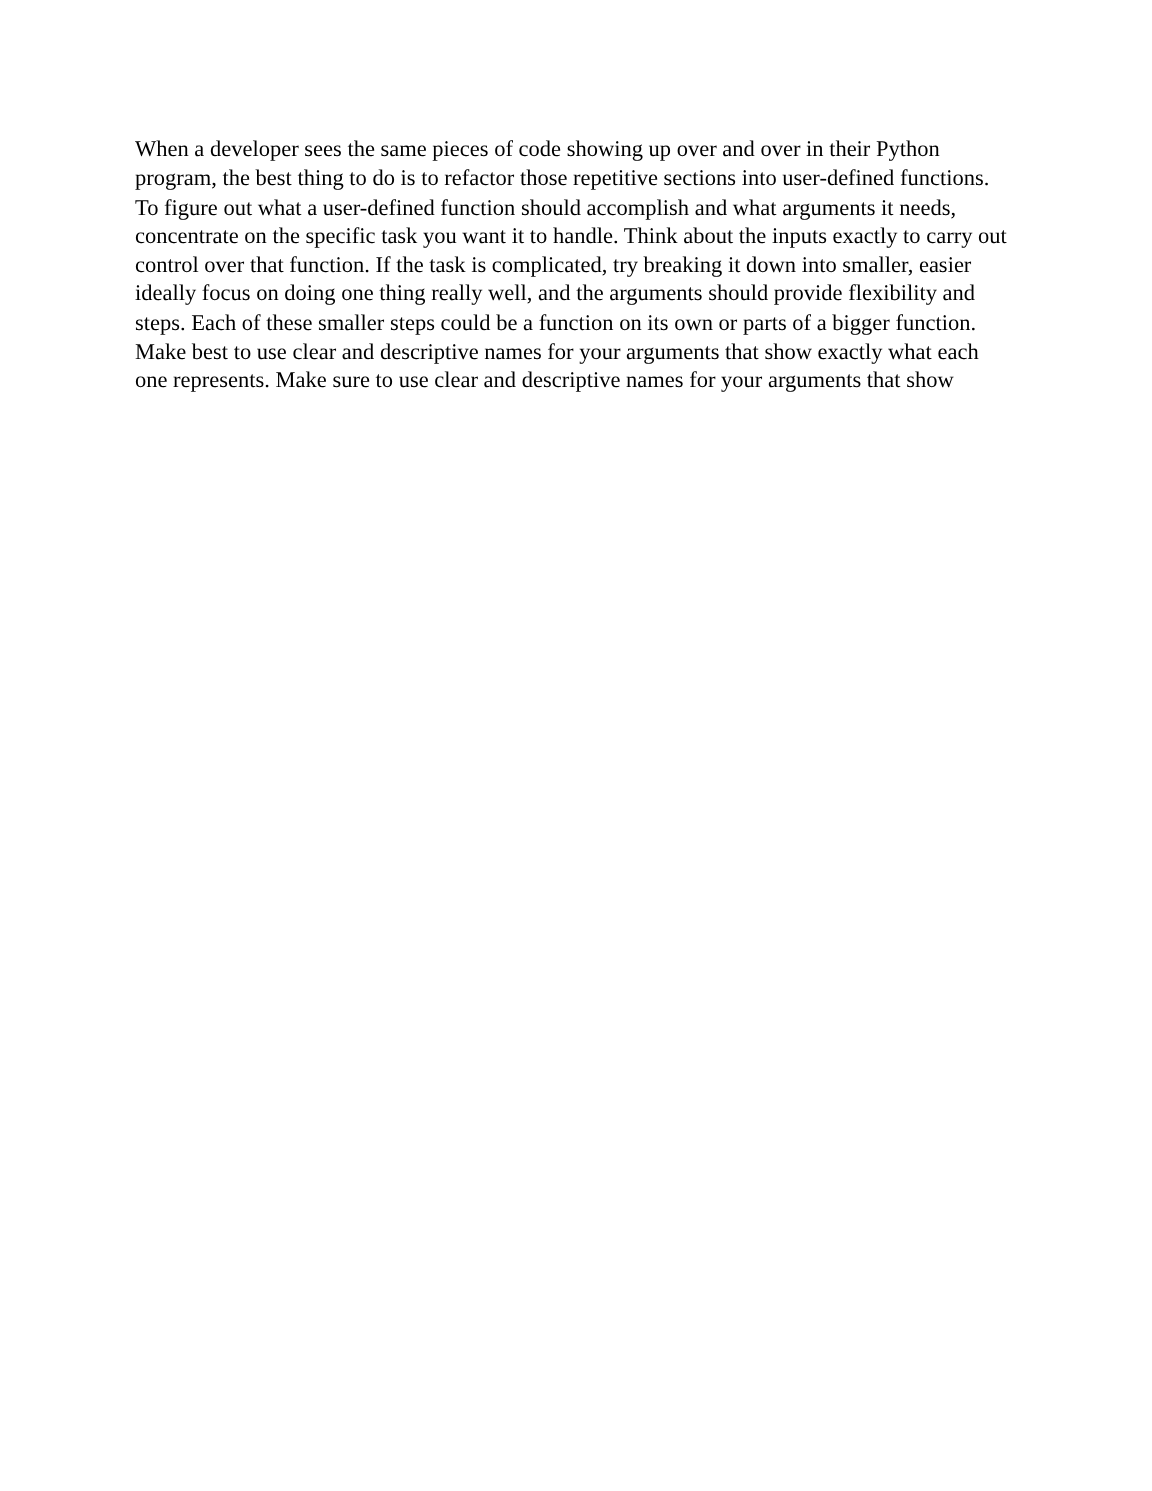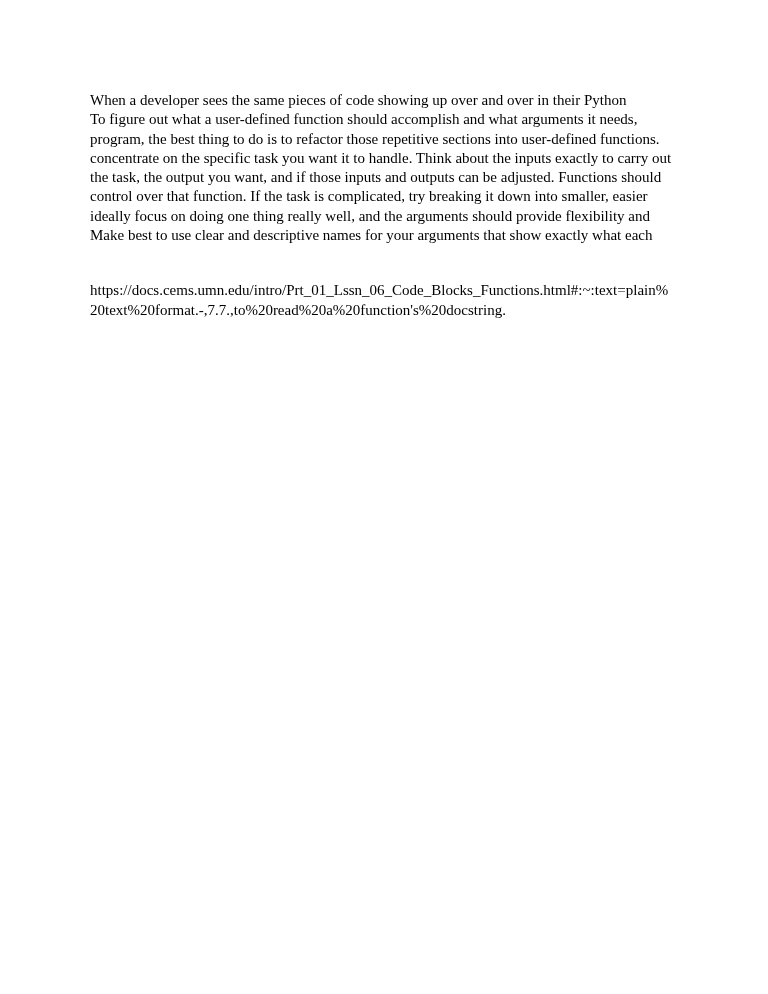--- a/index.html
+++ b/index.html
@@ -44,28 +44,25 @@
   }
 </style>
 </head>
 <body>
 
 <div class="page">
   <div class="content">
 
     <p class="para">
       <span class="line">When a developer sees the same pieces of code showing up over and over in their Python</span>
+      <span class="line">program, the best thing to do is to refactor those repetitive sections into user-defined functions.</span>
       <span class="line">To figure out what a user-defined function should accomplish and what arguments it needs,</span>
-      <span class="line">program, the best thing to do is to refactor those repetitive sections into user-defined functions.</span>
       <span class="line">concentrate on the specific task you want it to handle. Think about the inputs exactly to carry out</span>
-      <span class="line">the task, the output you want, and if those inputs and outputs can be adjusted. Functions should</span>
       <span class="line">control over that function. If the task is complicated, try breaking it down into smaller, easier</span>
       <span class="line">ideally focus on doing one thing really well, and the arguments should provide flexibility and</span>
+      <span class="line">steps. Each of these smaller steps could be a function on its own or parts of a bigger function.</span>
       <span class="line">Make best to use clear and descriptive names for your arguments that show exactly what each</span>
+      <span class="line">one represents. Make sure to use clear and descriptive names for your arguments that show</span>
     </p>
 
-    <p class="url-block">
-      <span class="line">https://docs.cems.umn.edu/intro/Prt_01_Lssn_06_Code_Blocks_Functions.html#:~:text=plain%</span>
-      <span class="line">20text%20format.-,7.7.,to%20read%20a%20function's%20docstring.</span>
-    </p>
 
   </div>
 </div>
 
 </body></html>

